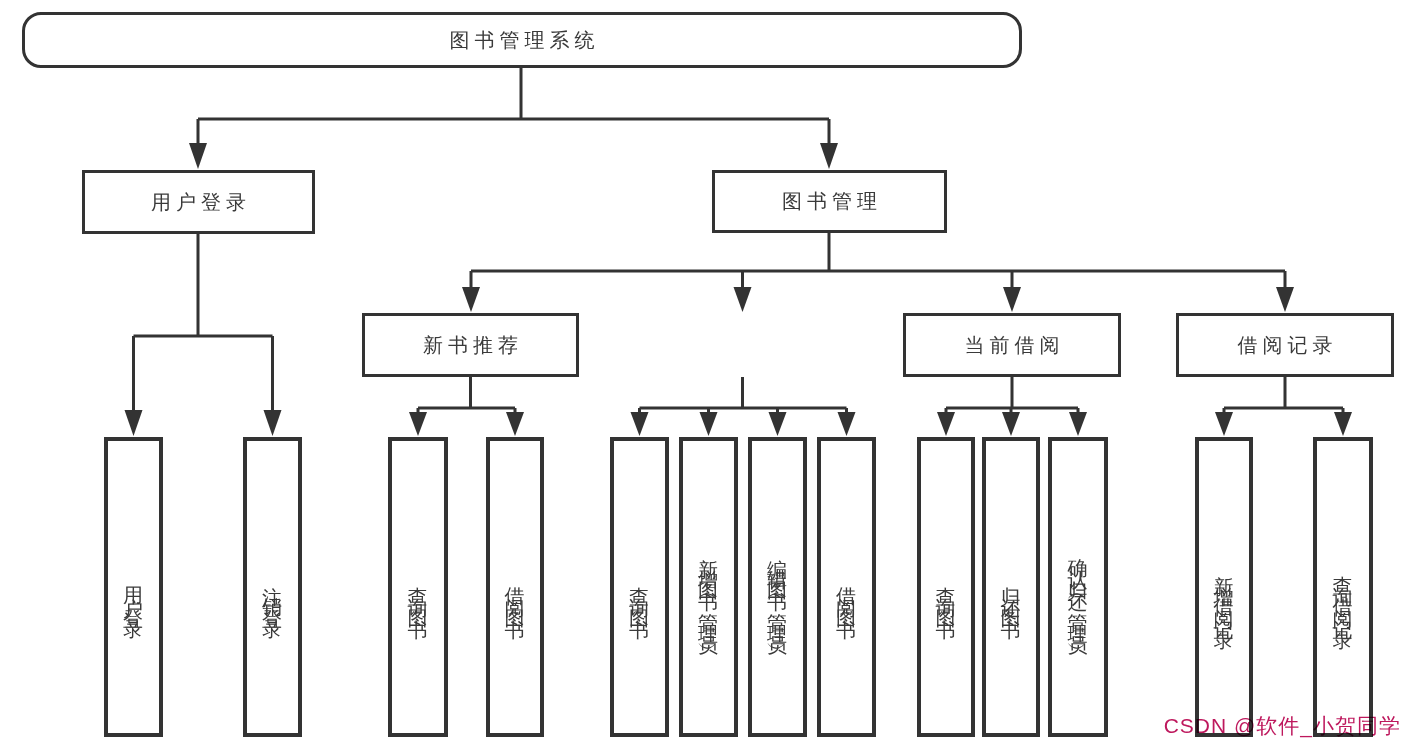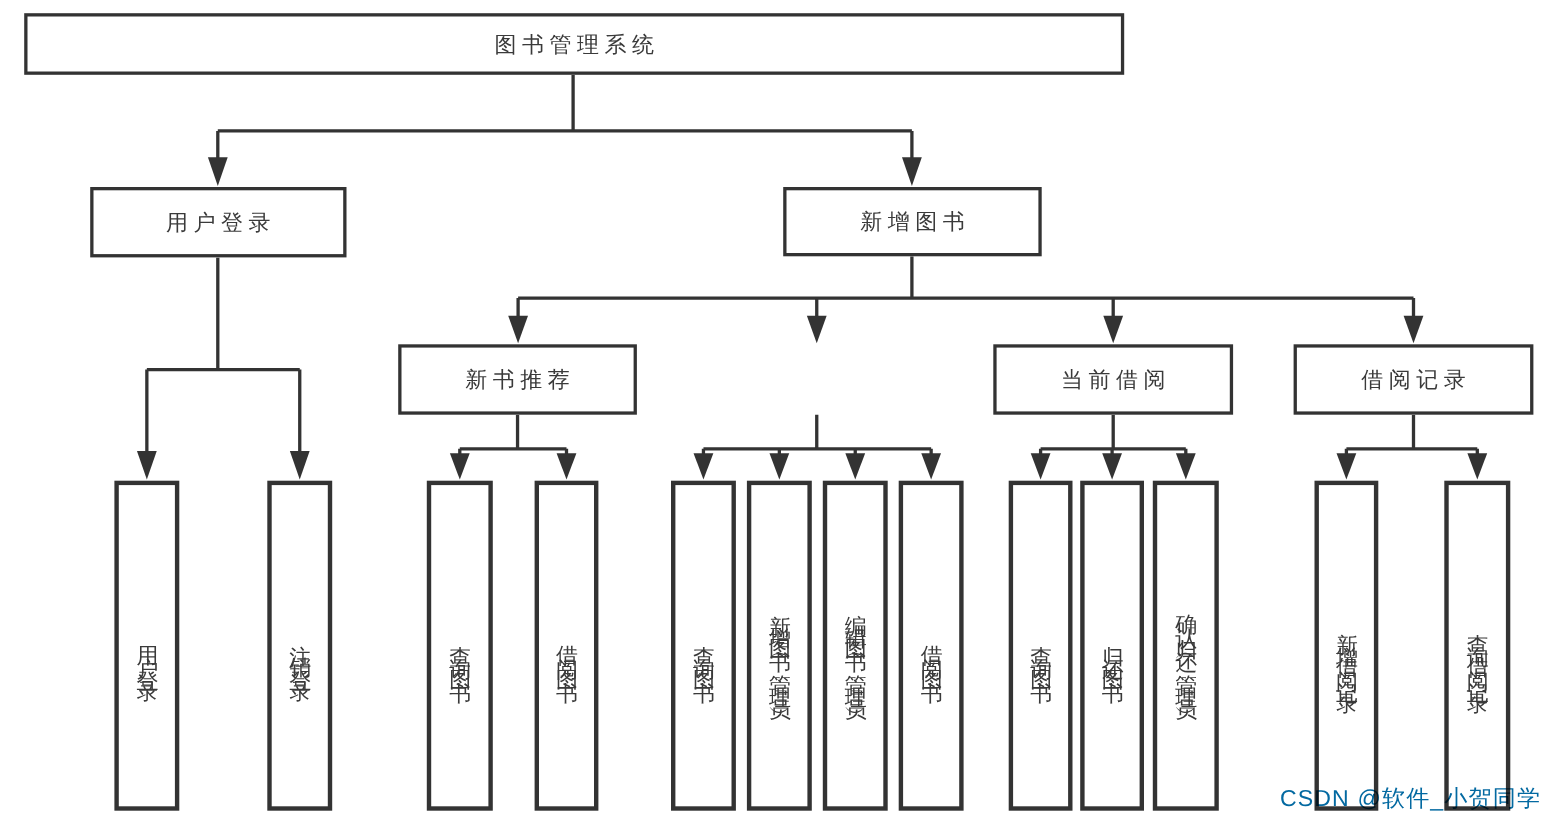--- a/index.html
+++ b/index.html
@@ -34,21 +34,21 @@
     margin-bottom: -11px; 
     white-space: nowrap;
   }
   #watermark {
     position: absolute;
     right: 4px;
     top: 712px;
     z-index: 3;
     font-size: 21px;
     letter-spacing: 1px;
-    color: #0369a1;
+    color: #be185d;
     mix-blend-mode: multiply;
     white-space: nowrap;
   }
 </style>
 </head>
 <body>
 
 <div id="stage">
 
   <svg id="wires" width="1405" height="747" viewBox="0 0 1405 747">
@@ -91,24 +91,24 @@
 
       <polygon points="937,412 955,412 946,436"></polygon>
       <polygon points="1002,412 1020,412 1011,436"></polygon>
       <polygon points="1069,412 1087,412 1078,436"></polygon>
 
       <polygon points="1215,412 1233,412 1224,436"></polygon>
       <polygon points="1334,412 1352,412 1343,436"></polygon>
     </g>
   </svg>
 
-  <div class="box h-box" style="left:22px; top:12px; width:1000px; height:56px;">图书管理系统</div>
+  <div class="box h-box" style="left:22px; top:12px; width:1000px; height:56px;border-radius:19px;">图书管理系统</div>
 
   <div class="box h-box" style="left:82px; top:170px; width:233px; height:64px;">用户登录</div>
-  <div class="box h-box" style="left:712px; top:170px; width:235px; height:63px;">新增图书</div>
+  <div class="box h-box" style="left:712px; top:170px; width:235px; height:63px;">图书管理</div>
 
   <div class="box h-box" style="left:362px; top:313px; width:217px; height:64px;">新书推荐</div>
   <div class="box h-box" style="left:903px; top:313px; width:218px; height:64px;text-align:center;">当前借阅</div>
   <div class="box h-box" style="left:1176px; top:313px; width:218px; height:64px;font-family:Liberation Serif, serif;">借阅记录</div>
 
   <div class="box leaf" style="left:104px; top:437px; width:59px; height:300px;">
     <span class="vtext">用户登录</span>
   </div>
   <div class="box leaf" style="left:243px; top:437px; width:59px; height:300px;">
     <span class="vtext">注销登录</span>

